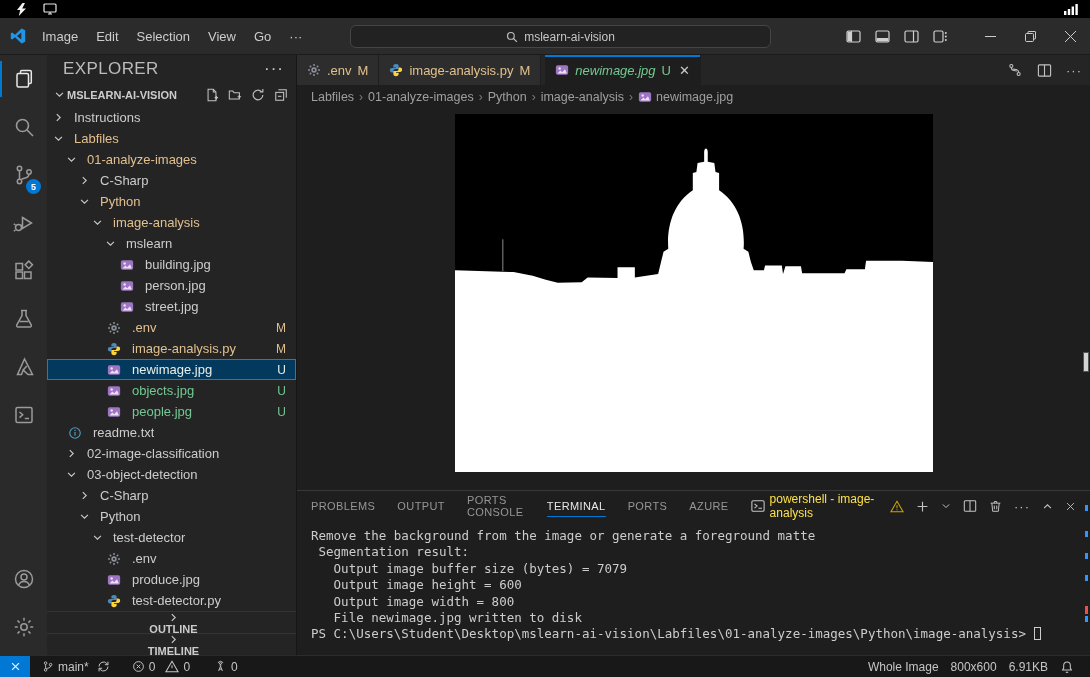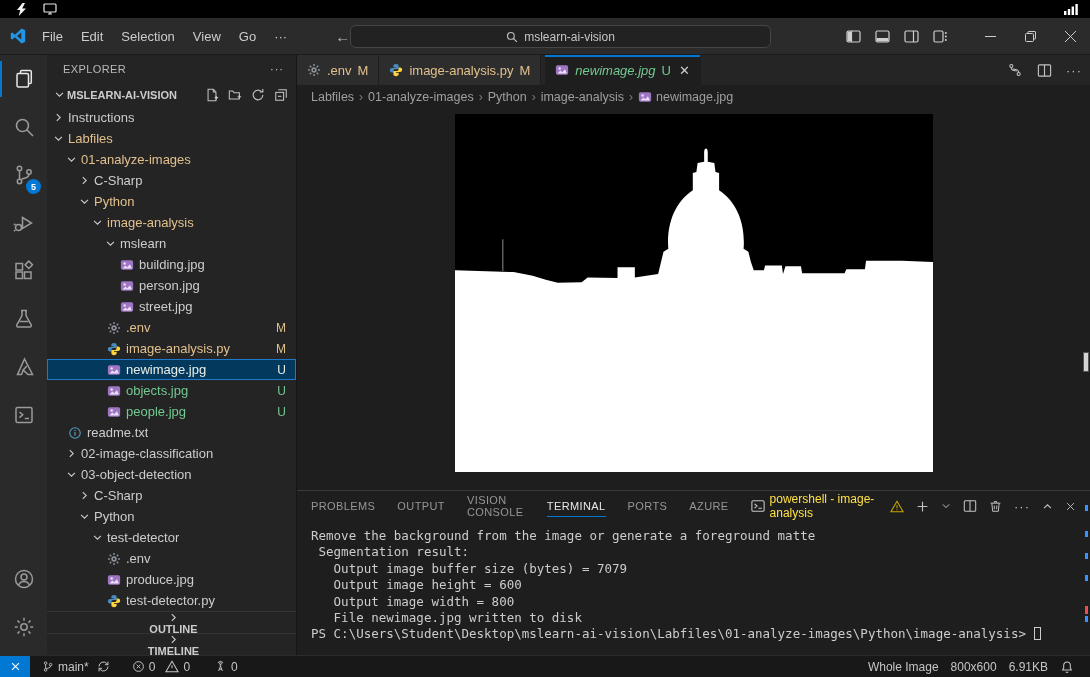--- a/index.html
+++ b/index.html
@@ -30,29 +30,29 @@
   
   #activitybar { width:47px; background:#2a2a2b; display:flex; flex-direction:column; position:relative; flex-shrink:0; }
   .ab-item { width:47px; height:48px; display:flex; align-items:center; justify-content:center; color:#9a9a9a; position:relative; }
   .ab-item.active { color:#e9e9e9; }
   .ab-item.active::before { content:""; position:absolute; left:0; top:6px; bottom:6px; width:2px; background:#0078d4; }
   .ab-badge { position:absolute; right:6px; bottom:5px; min-width:15px; height:15px; border-radius:50%; background:#0078d4; color:#fff; font-size:9px; display:flex; align-items:center; justify-content:center; font-weight:bold; }
   #ab-bottom { margin-top:auto; padding-bottom:4px; }
 
   
   #sidebar { width:250px; background:#242425; position:relative; flex-shrink:0; border-right:1px solid #161616; }
-  #sidebar-header { height:28px; display:flex; align-items:center; padding:0 12px 0 16px; font-size:11px; color:#bbbbbb; letter-spacing:.4px; }
+  #sidebar-header { height:28px; display:flex; align-items:center; padding:0 12px 0 16px; font-size:17px; color:#bbbbbb; letter-spacing:.4px; }
   #sidebar-header .more { margin-left:auto; color:#cccccc; letter-spacing:1px; }
   #section-row { height:23px; display:flex; align-items:center; padding:0 8px 0 4px; font-size:11px; font-weight:bold; color:#cccccc; }
   #section-row .chev { width:16px; display:flex; justify-content:center; }
   #section-actions { margin-left:auto; display:flex; gap:9px; color:#c2c2c2; }
   #tree { position:absolute; top:52px; left:0; right:0; bottom:44px; overflow:hidden; }
   .trow { height:21px; display:flex; align-items:center; font-size:13px; color:#cccccc; position:relative; padding-right:10px; }
   .trow .ficon { width:17px; display:flex; justify-content:center; flex-shrink:0; }
-  .trow .lbl { margin-left:4px; white-space:nowrap; overflow:hidden; }
+  .trow .lbl { margin-left:10px; white-space:nowrap; overflow:hidden; }
   .trow .marker { margin-left:auto; font-size:12px; padding-left:6px; }
   .trow.modified .lbl, .trow.modified .marker { color:#e2c08d; }
   .trow.untracked .lbl, .trow.untracked .marker { color:#73c991; }
   .trow.selected { background:#04395e; outline:1px solid #2079ca; outline-offset:-1px; }
   .trow.selected .lbl, .trow.selected .marker { color:#e8efe9; }
   .dot { width:7px; height:7px; border-radius:50%; background:#b99c6b; }
   #sidebar-bottom { position:absolute; bottom:0; left:0; right:0; }
   .side-section { height:22px; display:flex; align-items:center; border-top:1px solid #343435; font-size:11px; font-weight:bold; color:#cccccc; padding-left:4px;flex-direction:column; }
   .side-section .chev { width:16px; display:flex; justify-content:center; }
 
@@ -125,21 +125,21 @@
     </span>
   </div>
 
   <div id="titlebar">
     <span id="vscode-logo">
       <svg width="16" height="16" viewBox="0 0 16 16">
           <path d="M11.6.6L5 6.7 2.2 4.5.8 5.2v5.6l1.4.7L5 9.3l6.6 6.1 3.6-1.7V2.3L11.6.6zM11.3 4.6v6.8L7 8l4.3-3.4z" fill="#2196e8"></path>
         </svg>
     </span>
     <div id="menubar">
-        <span class="menu-item">File</span>
+        <span class="menu-item">Image</span>
         <span class="menu-item">Edit</span>
         <span class="menu-item">Selection</span>
         <span class="menu-item">View</span>
         <span class="menu-item">Go</span>
         <span class="menu-item">···</span>
       </div>
     <div id="nav-arrows">
       <span>←</span>
       <span>→</span>
     </div>
@@ -690,21 +690,21 @@
             L800 600 L0 600 Z"></path>
         </svg>
         <div id="editor-scrollbar-thumb"></div>
       </div>
 
       <div id="panel">
         <div id="panel-tabs">
           <div id="ptabs-container" style="display:flex; gap:22px; height:100%;">
               <div class="ptab">PROBLEMS</div>
               <div class="ptab">OUTPUT</div>
-              <div class="ptab">VISION CONSOLE</div>
+              <div class="ptab">PORTS CONSOLE</div>
               <div class="ptab active">TERMINAL</div>
               <div class="ptab">PORTS</div>
               <div class="ptab">AZURE</div>
             </div>
           <div id="panel-right">
             <span id="terminal-entry">
               <span>
                   <svg width="14" height="14" viewBox="0 0 16 16" fill="none" stroke="#c8c8c8" stroke-width="1.2">
                     <rect x="1" y="2" width="14" height="12" rx="1.5"></rect>
                     <path d="M4 5.5L7 8l-3 2.5M8.5 10.5h4"></path>

